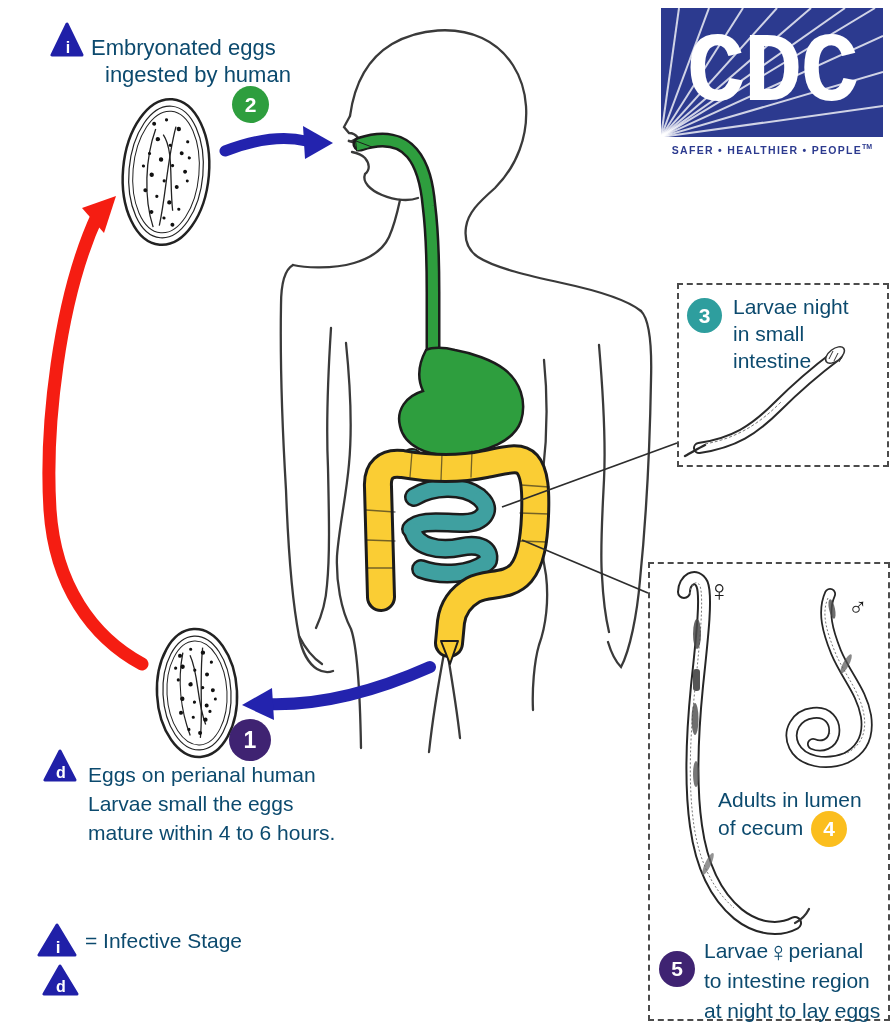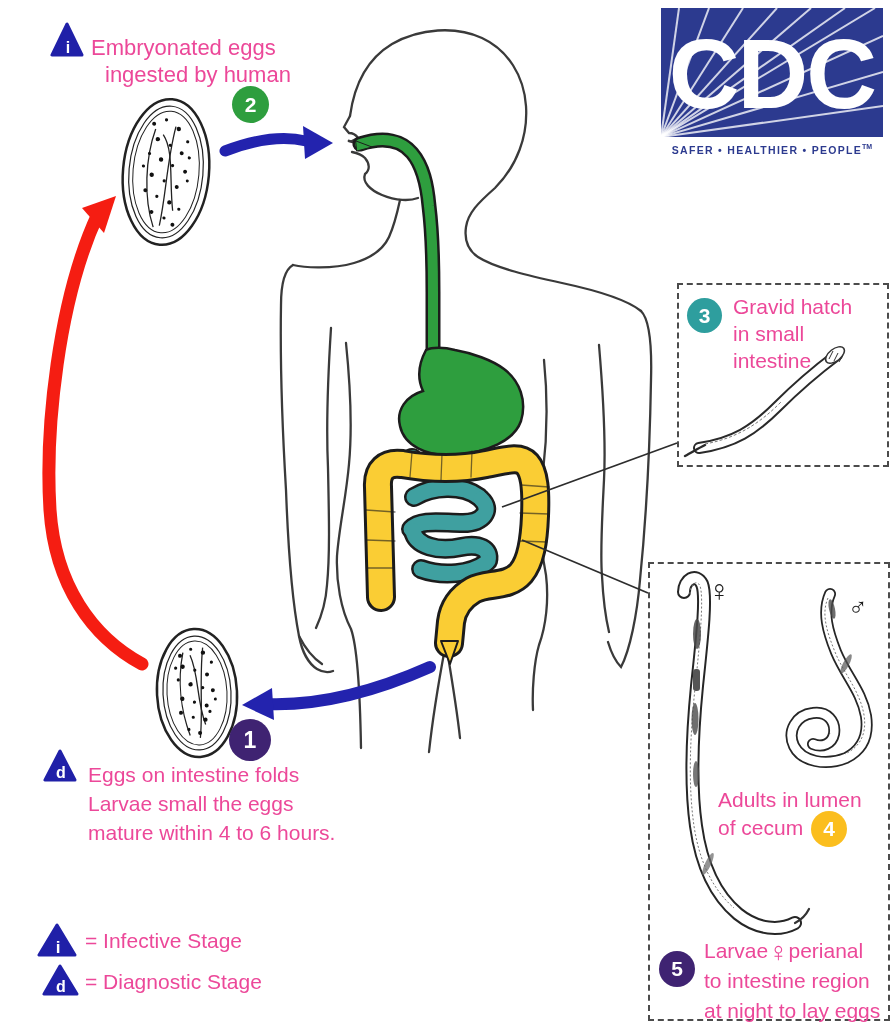--- a/index.html
+++ b/index.html
@@ -1,32 +1,32 @@
 <!DOCTYPE html>
 <html><head>
 <meta charset="utf-8">
 <style>
   html,body{margin:0;padding:0;background:#fff;}
   .stage{position:relative;width:896px;height:1024px;background:#fff;overflow:hidden;
          font-family:"Liberation Sans",sans-serif;color:#2b2b2b;}
   .art{position:absolute;left:0;top:0;z-index:1;}
-  .lbl{position:absolute;z-index:4;line-height:27px;font-size:21px;color:#ec4899;}
+  .lbl{position:absolute;z-index:4;line-height:27px;font-size:21px;color:#0c4a6e;}
   .badge{position:absolute;z-index:5;border-radius:50%;color:#fff;font-weight:bold;
          display:flex;align-items:center;justify-content:center;font-size:21px;}
   .b-green{background:#2E9E3E;}
   .b-purple{background:#3F2372;}
   .b-teal{background:#2E9E9E;}
   .b-yellow{background:#FBBE1E;}
   .tri{position:absolute;z-index:5;}
   .infobox{position:absolute;z-index:3;background:#fff;border:2px dashed #4b4b4b;}
   .logo{position:absolute;left:661px;top:8px;width:222px;z-index:4;}
   .logo-box{position:relative;width:222px;height:129px;background:#2C3A8F;overflow:hidden;}
   .logo-rays{position:absolute;left:0;top:0;}
   .logo-word{position:absolute;left:0;top:0;width:100%;height:164px;line-height:132px;
-             text-align:center;color:#fff;font-family:Liberation Sans, sans-serif;
+             text-align:center;color:#fff;font-family:Liberation Mono, monospace;
              font-weight:bold;font-size:98px;letter-spacing:-2px;}
   .tagline{margin-top:6px;text-align:center;color:#2C3A8F;font-weight:bold;
            font-size:10.5px;letter-spacing:1.3px;white-space:nowrap;}
   .tagline sup{font-size:7px;letter-spacing:0;}
   .sym{font-size:27px;line-height:20px;vertical-align:-3px;}
   .worm-sym{position:absolute;z-index:4;color:#1c1c1c;}
 </style>
 </head>
 <body>
 
@@ -242,29 +242,29 @@
     <div style="margin-left:14px">ingested by human</div>
   </div>
   <div class="badge b-green" style="left:232px;top:86px;width:37px;height:37px">2</div>
 
   <div class="badge b-purple" style="left:229px;top:719px;width:42px;height:42px;font-size:23px">1</div>
   <svg class="tri" style="left:43px;top:748px" width="34" height="35" viewBox="0 0 34 35">
     <polygon points="17,3 2,32 32,32" fill="#2020A8" stroke="#2020A8" stroke-width="3" stroke-linejoin="round"></polygon>
     <text x="18" y="30" text-anchor="middle" font-size="16" font-weight="bold" fill="#fff" font-family="Liberation Sans, sans-serif">d</text>
   </svg>
   <div class="lbl" style="left:88px;top:760px;line-height:29px">
-    <div>Eggs on intestine folds</div>
+    <div>Eggs on perianal human</div>
     <div>Larvae small the eggs</div>
     <div>mature within 4 to 6 hours.</div>
   </div>
 
   <div class="infobox" style="left:677px;top:283px;width:208px;height:180px">
     <div class="badge b-teal" style="left:8px;top:13px;width:35px;height:35px">3</div>
     <div class="lbl" style="left:54px;top:8px">
-      <div>Gravid hatch</div>
+      <div>Larvae night</div>
       <div>in small intestine</div>
     </div>
     <svg style="position:absolute;left:0;top:0" width="208" height="180">
       <path d="M20,163 C55,158 75,145 98,122 C120,100 142,82 158,70" fill="none" stroke="#2a2a2a" stroke-width="12" stroke-linecap="round"></path>
       <path d="M20,163 C55,158 75,145 98,122 C120,100 142,82 158,70" fill="none" stroke="#fff" stroke-width="8" stroke-linecap="round"></path>
       <path d="M6,171 C12,168 18,164 26,160" fill="none" stroke="#2a2a2a" stroke-width="2.5" stroke-linecap="round"></path>
       <path d="M26,159 C58,153 80,139 102,117" fill="none" stroke="#777" stroke-width="1" stroke-dasharray="3,2"></path>
       <ellipse cx="156" cy="70" rx="11" ry="6" fill="#fff" stroke="#333" stroke-width="1.5" transform="rotate(-38 156 70)"></ellipse>
       <path d="M150,74 L154,66 M155,76 L159,68 M160,77 L164,70" stroke="#333" stroke-width="1"></path>
     </svg>
@@ -313,15 +313,14 @@
   <svg class="tri" style="left:37px;top:922px" width="40" height="36" viewBox="0 0 40 36">
     <polygon points="20,3 2,33 38,33" fill="#2020A8" stroke="#2020A8" stroke-width="3" stroke-linejoin="round"></polygon>
     <text x="21" y="31" text-anchor="middle" font-size="17" font-weight="bold" fill="#fff" font-family="Liberation Sans, sans-serif">i</text>
   </svg>
   <div class="lbl" style="left:85px;top:927px">= Infective Stage</div>
 
   <svg class="tri" style="left:42px;top:963px" width="37" height="34" viewBox="0 0 37 34">
     <polygon points="18,3 2,31 35,31" fill="#2020A8" stroke="#2020A8" stroke-width="3" stroke-linejoin="round"></polygon>
     <text x="19" y="29" text-anchor="middle" font-size="16" font-weight="bold" fill="#fff" font-family="Liberation Sans, sans-serif">d</text>
   </svg>
-  <div class="lbl" style="left:85px;top:968px">= Diagnostic Stage</div>
 
 </div>
 
 </body></html>

